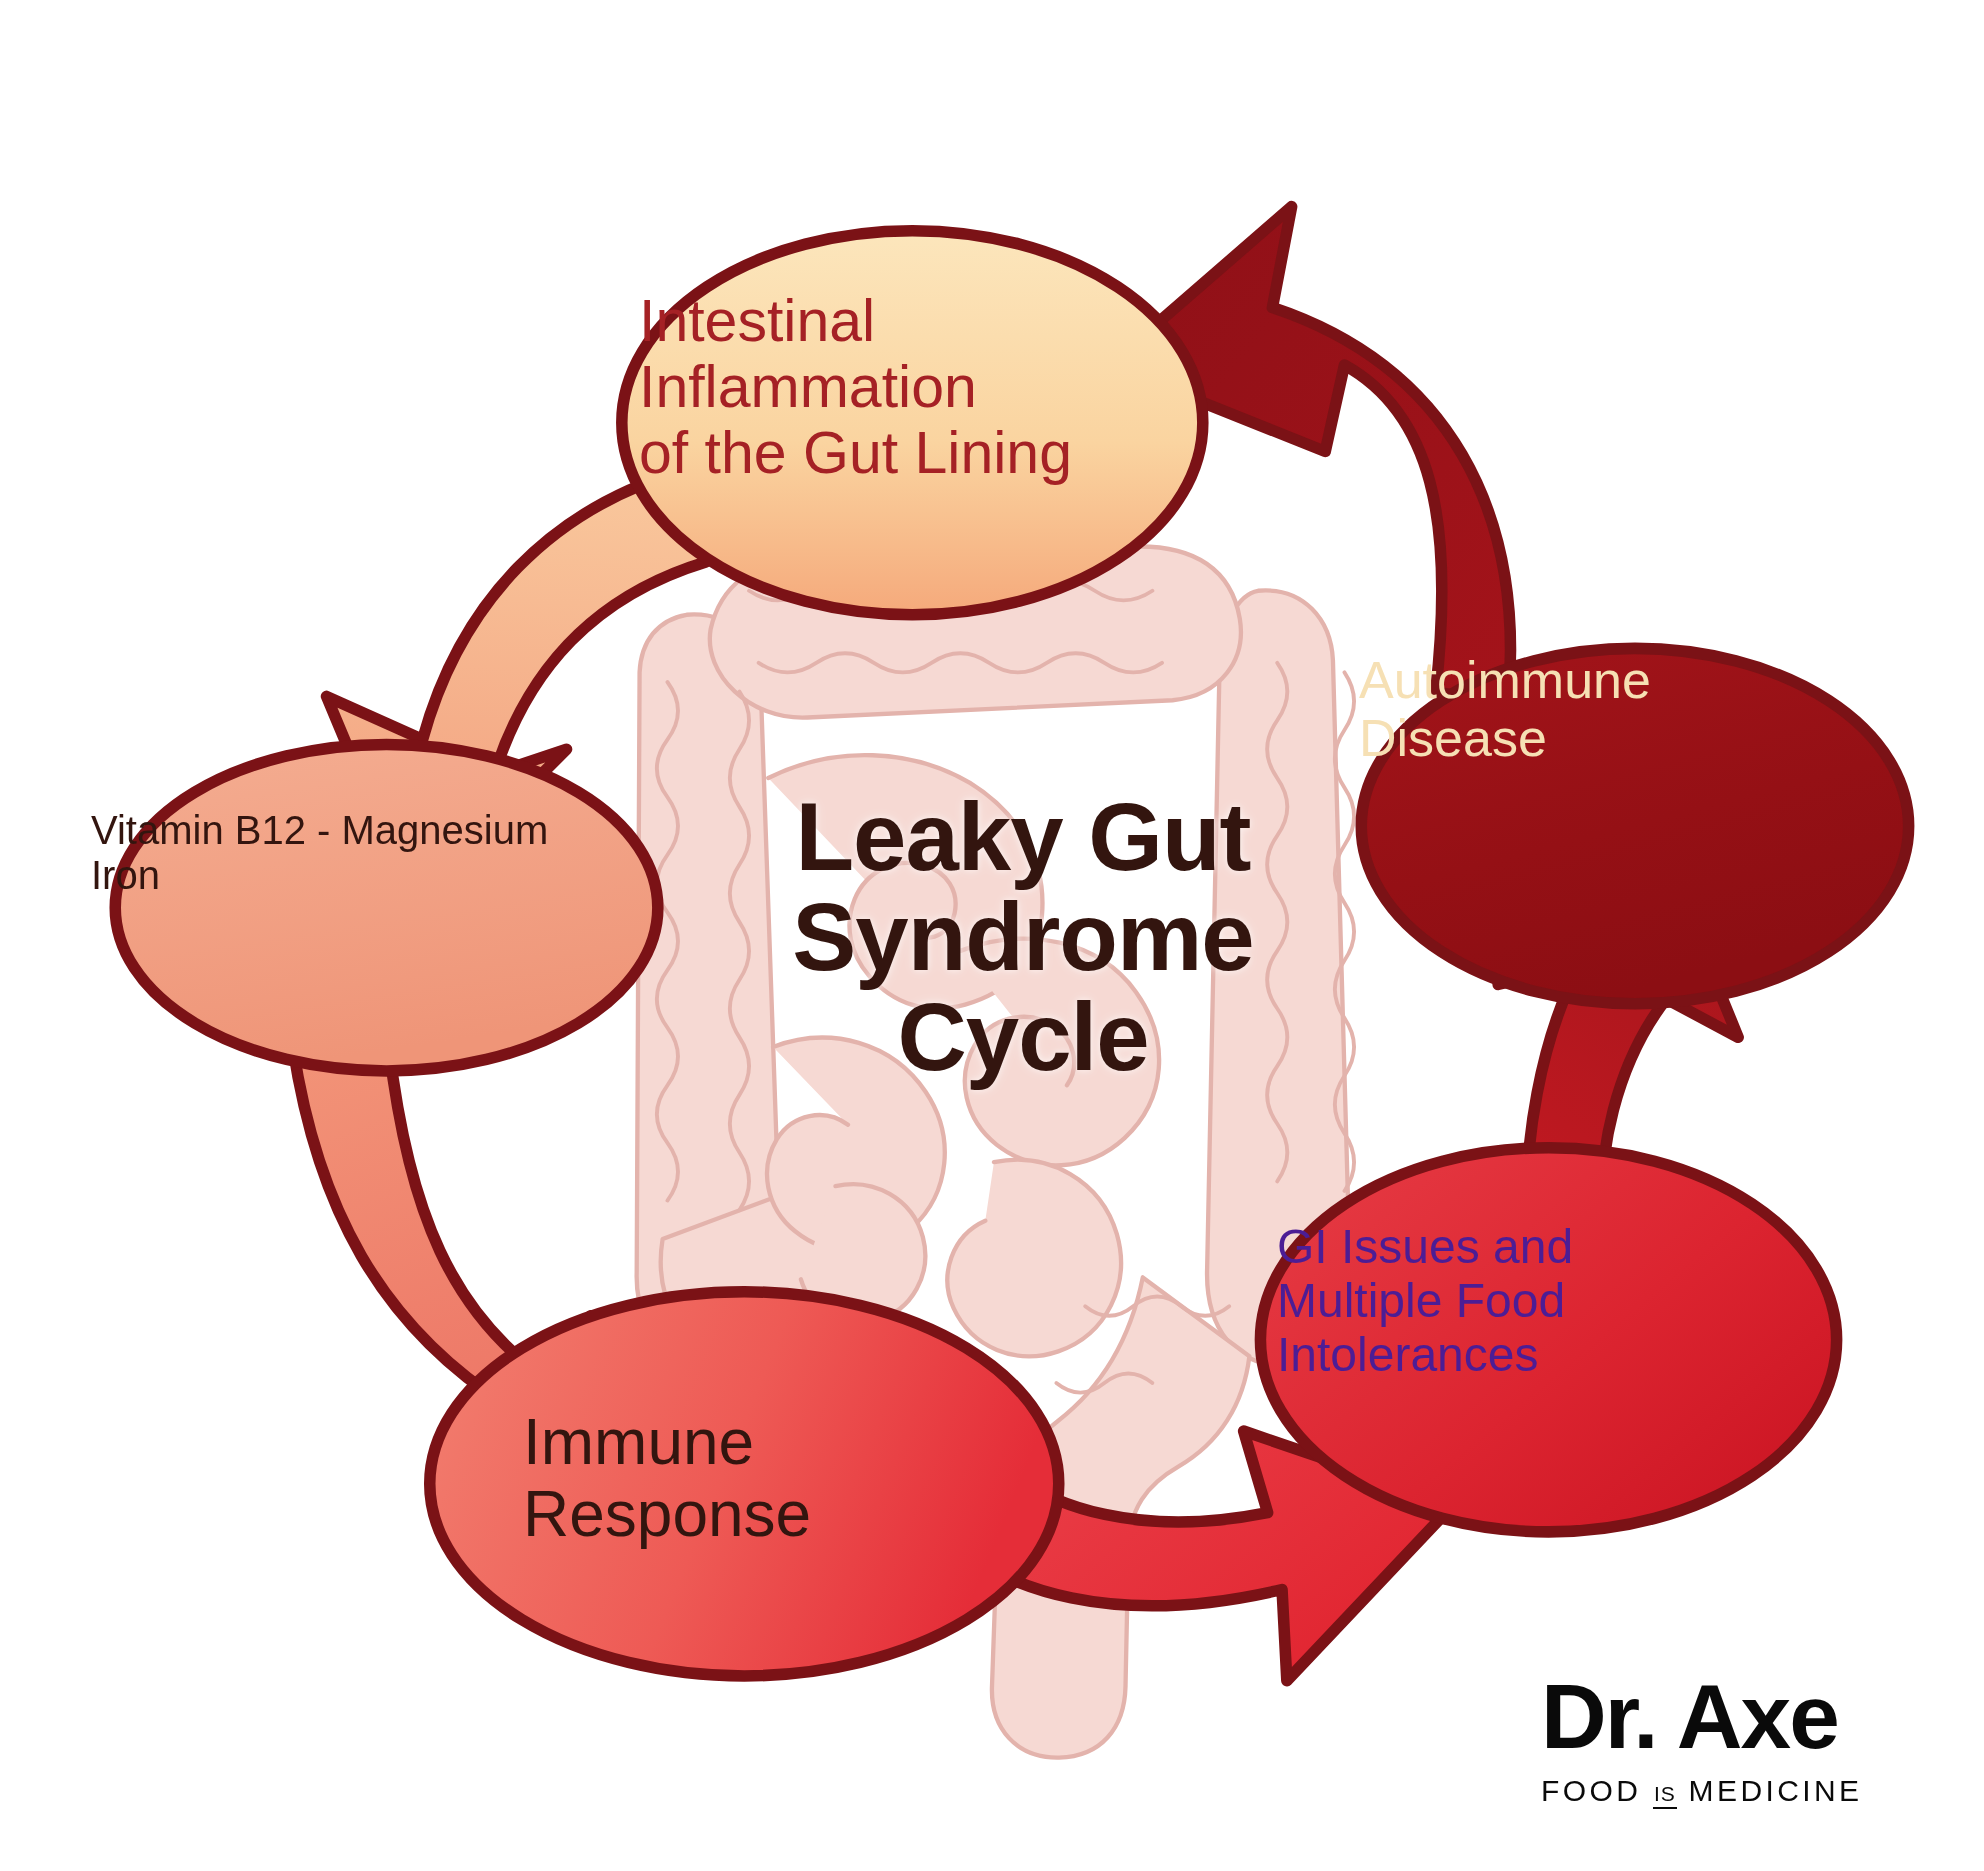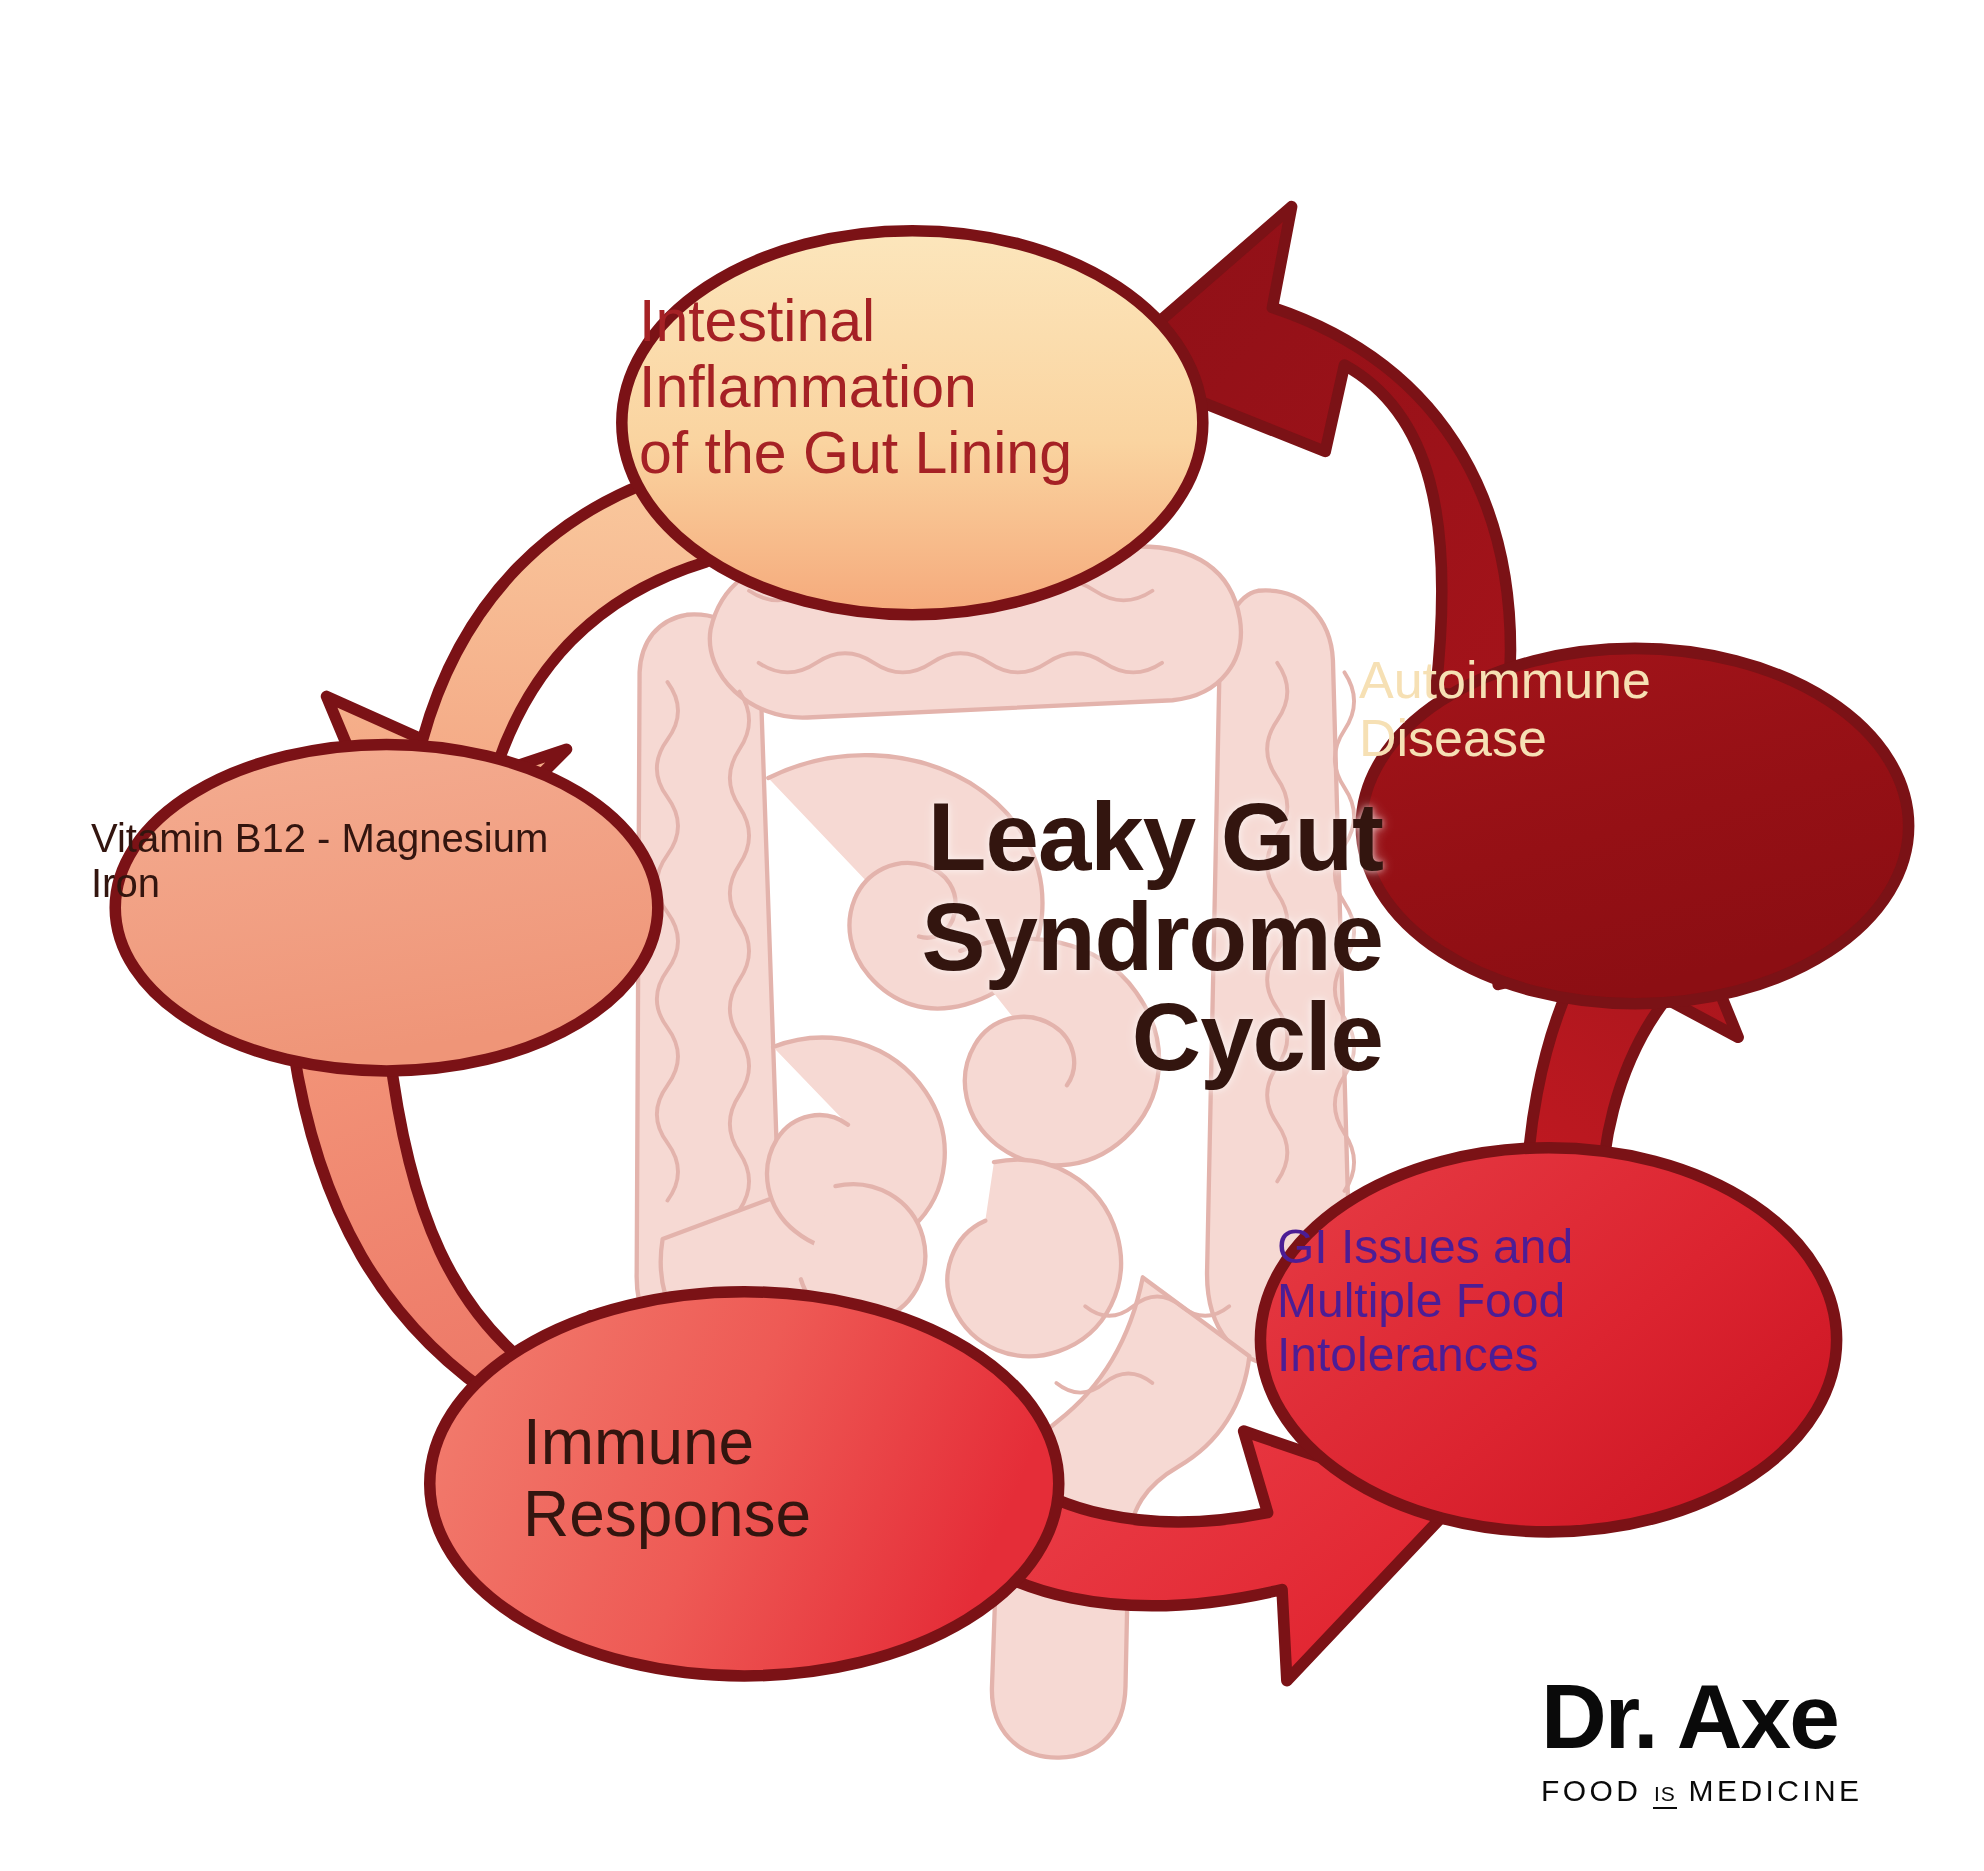--- a/index.html
+++ b/index.html
@@ -46,21 +46,21 @@
   }
   #lbl-malabsorption .main {
     display: block;
     font-size: 59px;
     line-height: 1.1;
   }
   #lbl-malabsorption .sub {
     display: block;
     font-size: 40px;
     line-height: 1.14;
-    margin-top: 20px;
+    margin-top: 12px;
   }
   
   #lbl-autoimmune {
     left: 1359px; top: 651px; width: 557px;
     font-size: 52px;
     color: #F6E0B4;
   }
   
   #lbl-gi {
     left: 1277px; top: 1220px; width: 547px;
@@ -72,21 +72,21 @@
     left: 523px; top: 1407px; width: 552px;
     font-size: 64px;
     color: #33150F;
   }
   
   #title-center {
     position: absolute;
     left: 663px;
     top: 787px;
     width: 720px;
-    text-align: right;
+    text-align: center;
     font-size: 96px;
     font-weight: bold;
     line-height: 1.04;
     letter-spacing: -1px;
     color: #33150F;
     white-space: pre-line;
     text-shadow:
       0 0 6.7px rgba(255,255,255,0.55),
       0 0 12.5px rgba(255,255,255,0.45);
     pointer-events: none;

